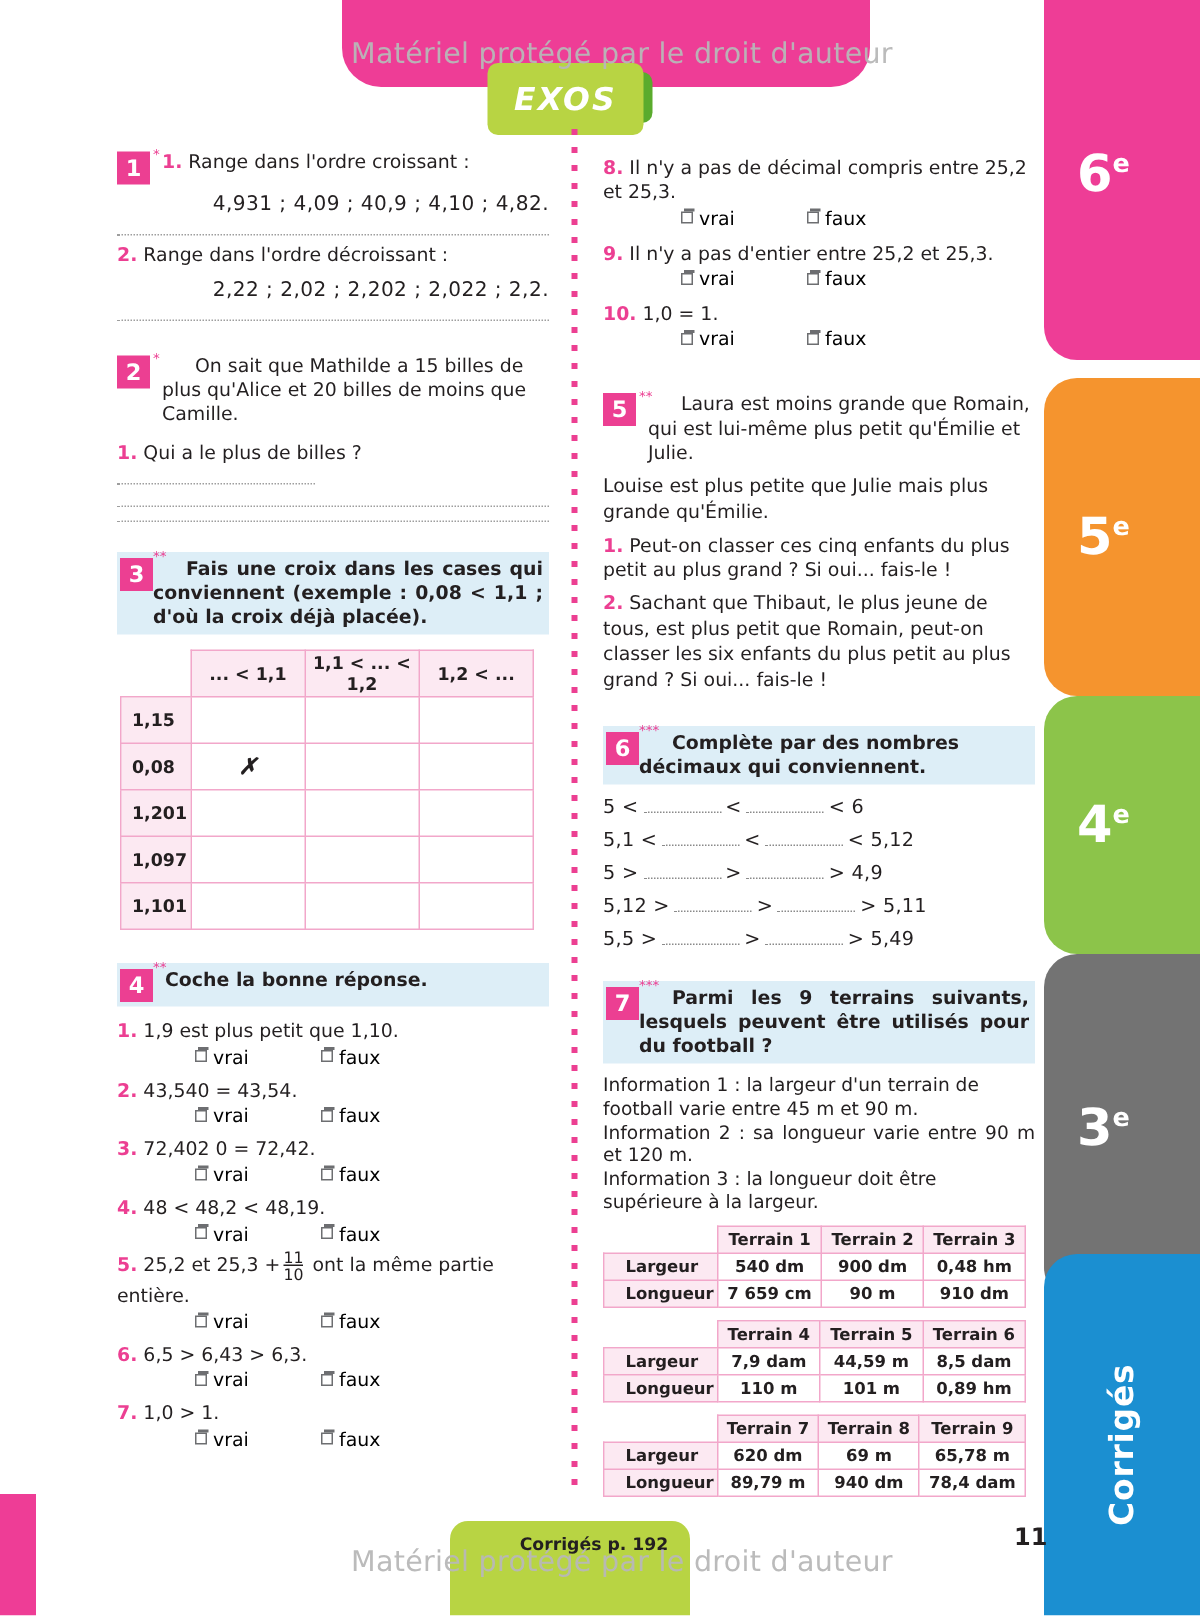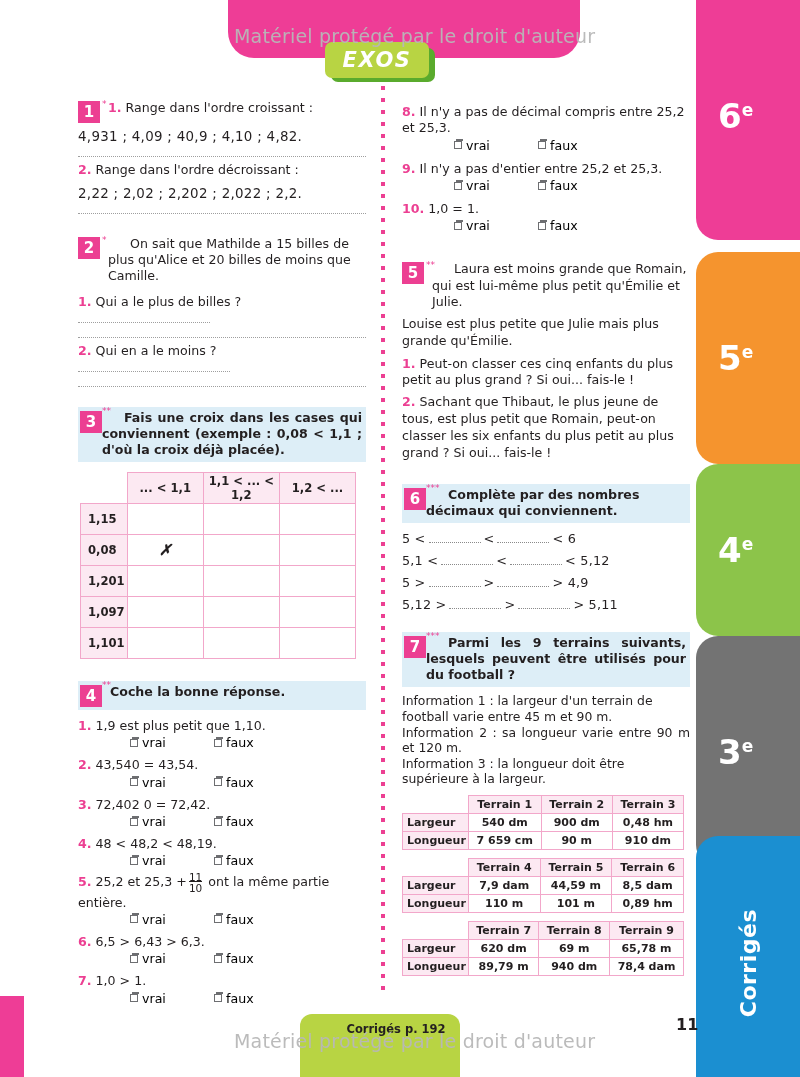--- a/index.html
+++ b/index.html
@@ -40,21 +40,21 @@
     left: 325px; top: 42px;
     width: 104px; height: 36px;
   }
   .exos-badge .shadow {
     position: absolute; left: 6px; top: 6px;
     width: 104px; height: 34px;
     background: #5aab2d; border-radius: 7px;
   }
   .exos-badge .face {
     position: absolute; left: 0; top: 0;
-    width: 104px; height: 36px;
+    width: 104px; height: 48px;
     background: #b8d443; border-radius: 7px;
     display: flex; align-items: center; justify-content: center;
   }
   .exos-badge .face span {
     color: #ffffff; font-weight: bold;
     font-size: 21px; letter-spacing: 1.5px;
     font-style: italic;
     font-family: "DejaVu Sans", sans-serif;
   }
 
@@ -168,20 +168,21 @@
     margin-top: 5px;
   }
   .qnum { color: #ec3f92; font-weight: bold; }
 
   .numbers-line {
     font-size: 13.4px;
     color: #231f20;
     margin-top: 7px;
     font-family: "DejaVu Sans", sans-serif;
     letter-spacing: .3px;
+    text-align: right;
   }
 
   .dotline {
     height: 1px;
     border-bottom: 1px dotted #9e9e9e;
     margin: 12px 0 4px 0;
   }
   .dotline.tight { margin: 9px 0 3px 0; }
 
   .inline-dots {
@@ -272,21 +273,21 @@
     font-size: 11px;
     font-weight: bold;
     text-align: center;
     padding: 0 2px;
   }
   table.terrain th.corner { border: none; background: transparent; width: 62px; }
   table.terrain th.thead { background: #fce9f2; }
   table.terrain td.rlabel {
     background: #fce9f2;
     text-align: left;
-    padding-left: 4px;
+    padding-left: 14px;
     width: 62px;
   }
   table.terrain td.val { background: #ffffff; }
 
   .info-text {
     font-size: 12.4px;
     line-height: 1.26;
     margin-top: 6px;
     font-family: "DejaVu Sans", sans-serif;
     color: #231f20;
@@ -392,24 +393,20 @@
       <div class="ex-head">
         <div class="num-badge">2</div>
         <div class="stars">*</div>
         <div class="head-text head-indent">On sait que Mathilde a 15 billes de plus qu'Alice et 20 billes de moins que Camille.</div>
       </div>
       <div class="body-text" style="margin-top:10px;">
         <span class="qnum">1.</span>
         <span>Qui a le plus de billes ?</span><span class="inline-dots" style="width:132px;"></span>
       </div>
       <div class="dotline tight"></div>
-      <div class="body-text">
-        <span class="qnum">2.</span>
-        <span>Qui en a le moins ?</span><span class="inline-dots" style="width:152px;"></span>
-      </div>
       <div class="dotline tight"></div>
     </div>
 
     <div class="ex" style="margin-top:20px;">
       <div class="ex-head head-banner">
         <div class="num-badge">3</div>
         <div class="stars">**</div>
         <div class="head-text bold head-indent" style="margin-left:0; text-align:justify;">Fais une croix dans les cases qui conviennent (exemple : 0,08 &lt; 1,1 ; d'où la croix déjà placée).</div>
       </div>
       <table class="grid cross-table">
@@ -658,20 +655,21 @@
       <div class="ex-head head-banner">
         <div class="num-badge">6</div>
         <div class="stars">***</div>
         <div class="head-text bold head-indent" style="margin-left:0;">Complète par des nombres décimaux qui conviennent.</div>
       </div>
       <div style="margin-top:8px;">
         <div class="eq-line"><span>5 &lt;</span><span class="blank"></span><span>&lt;</span><span class="blank"></span><span>&lt; 6</span></div>
         <div class="eq-line"><span>5,1 &lt;</span><span class="blank"></span><span>&lt;</span><span class="blank"></span><span>&lt; 5,12</span></div>
         <div class="eq-line"><span>5 &gt;</span><span class="blank"></span><span>&gt;</span><span class="blank"></span><span>&gt; 4,9</span></div>
         <div class="eq-line"><span>5,12 &gt;</span><span class="blank"></span><span>&gt;</span><span class="blank"></span><span>&gt; 5,11</span></div>
+        <div class="eq-line"><span>5,5 &gt;</span><span class="blank"></span><span>&gt;</span><span class="blank"></span><span>&gt; 5,49</span></div>
       </div>
     </div>
 
     <div class="ex" style="margin-top:20px;">
       <div class="ex-head head-banner">
         <div class="num-badge">7</div>
         <div class="stars">***</div>
         <div class="head-text bold head-indent" style="margin-left:0; text-align:justify;">Parmi les 9 terrains suivants, lesquels peuvent être utilisés pour du football ?</div>
       </div>
       <div class="info-text">Information 1 : la largeur d'un terrain de football varie entre 45 m et 90 m.</div>

